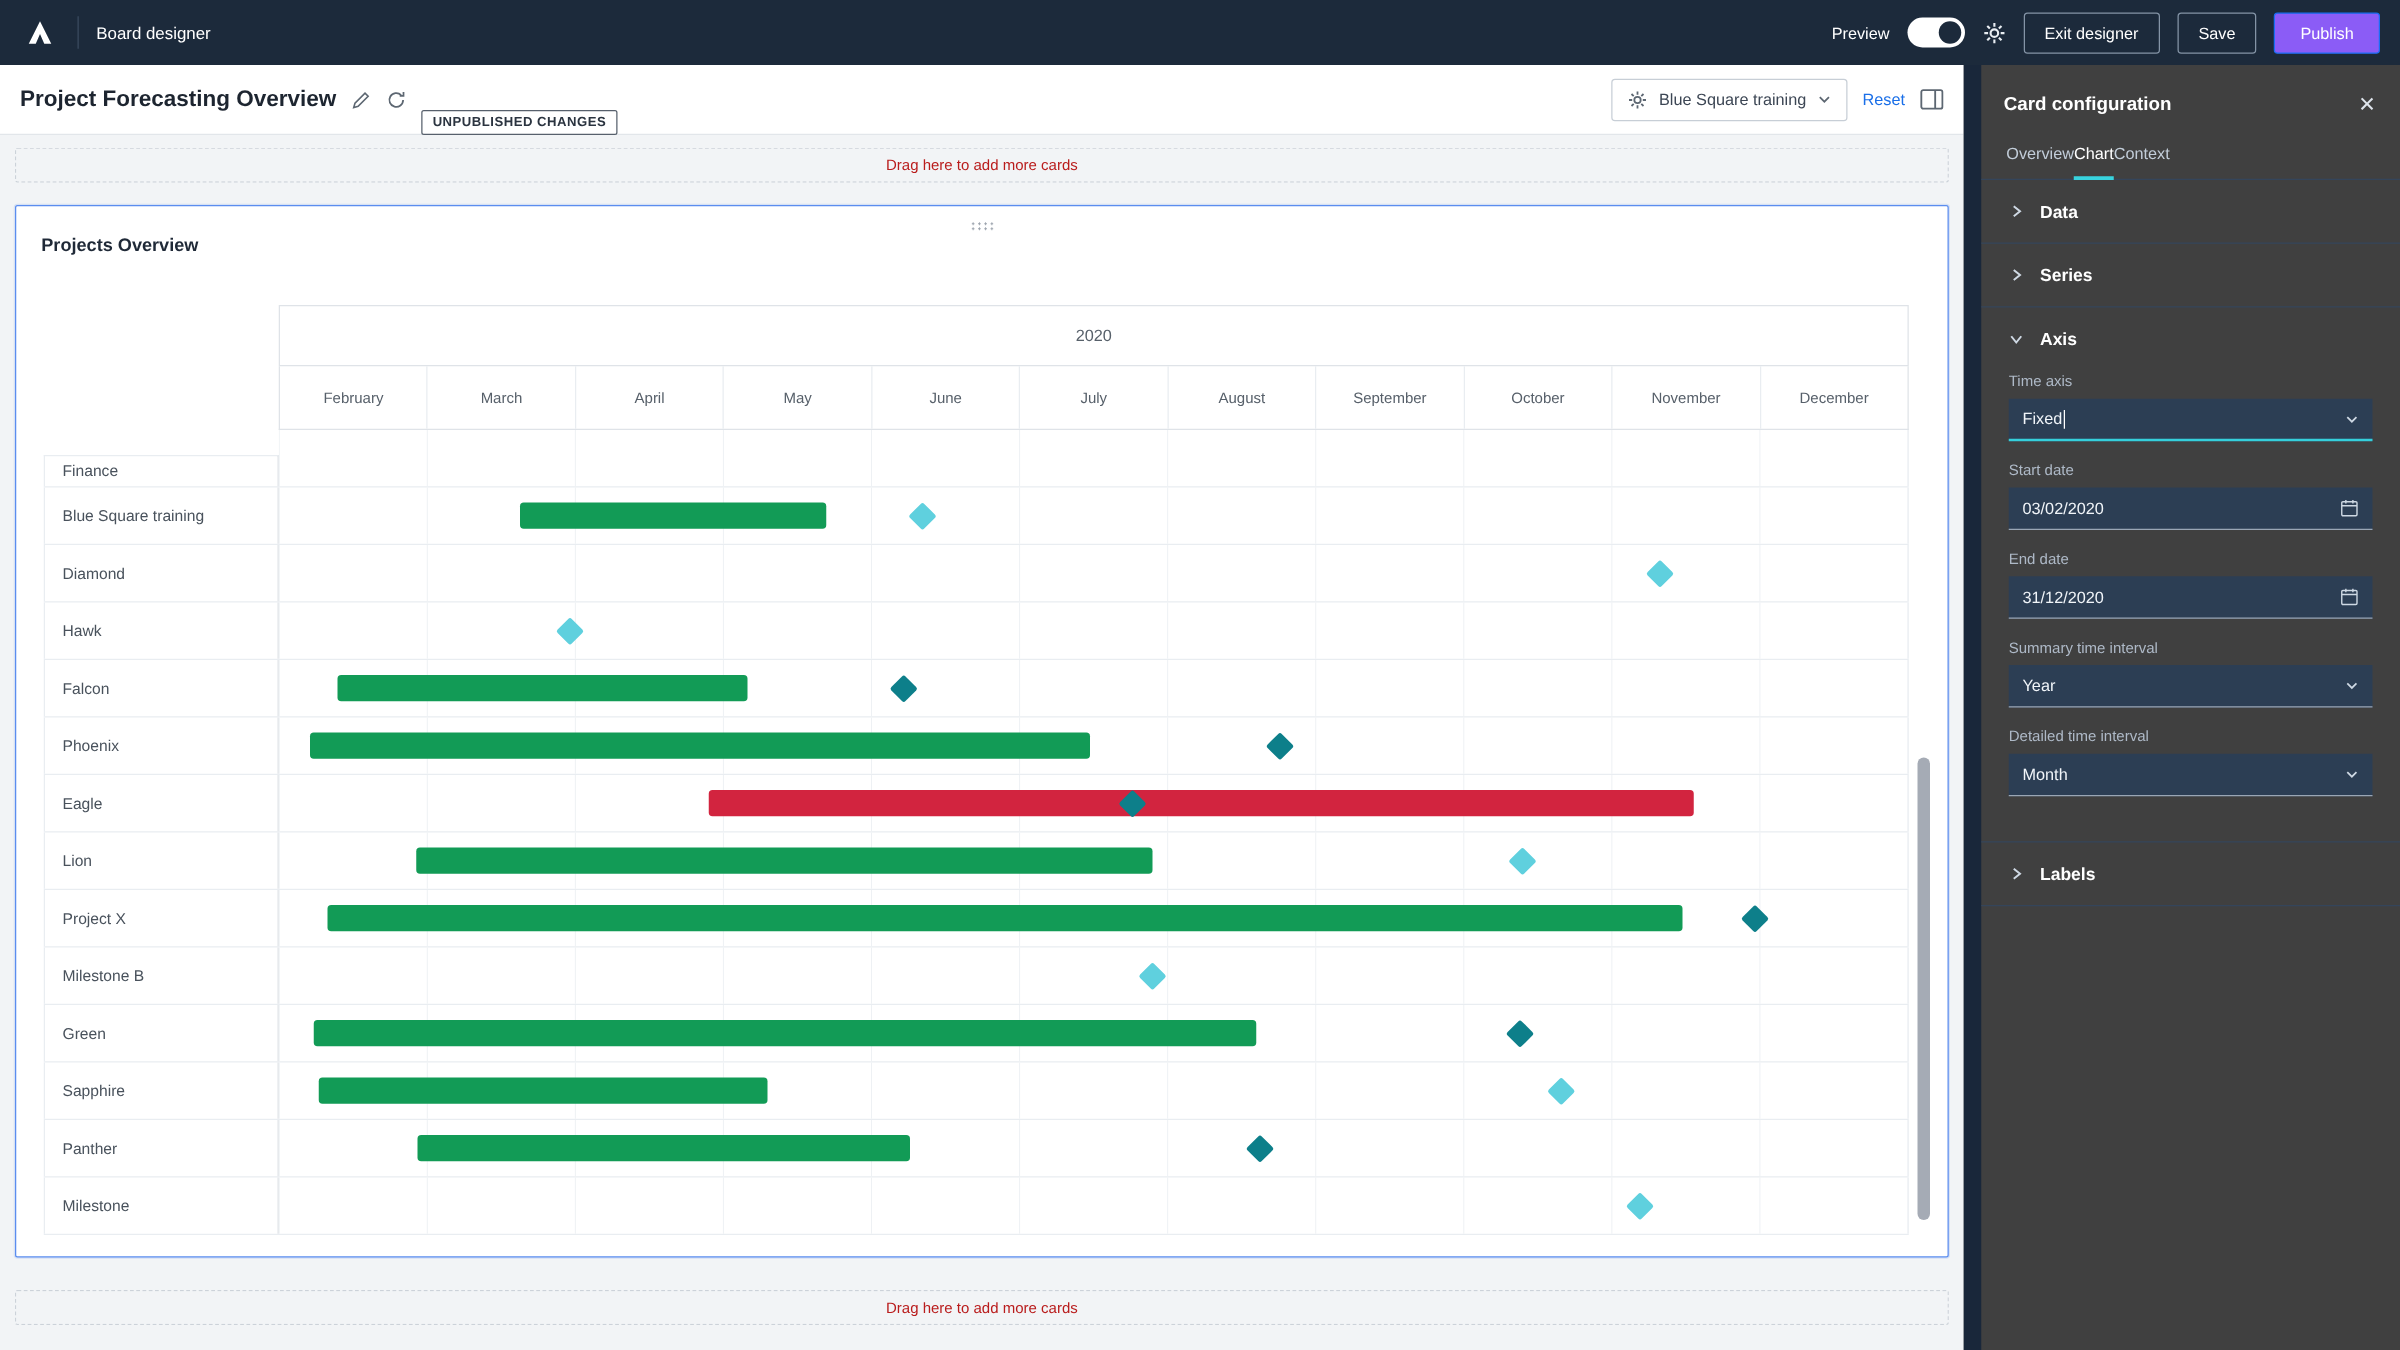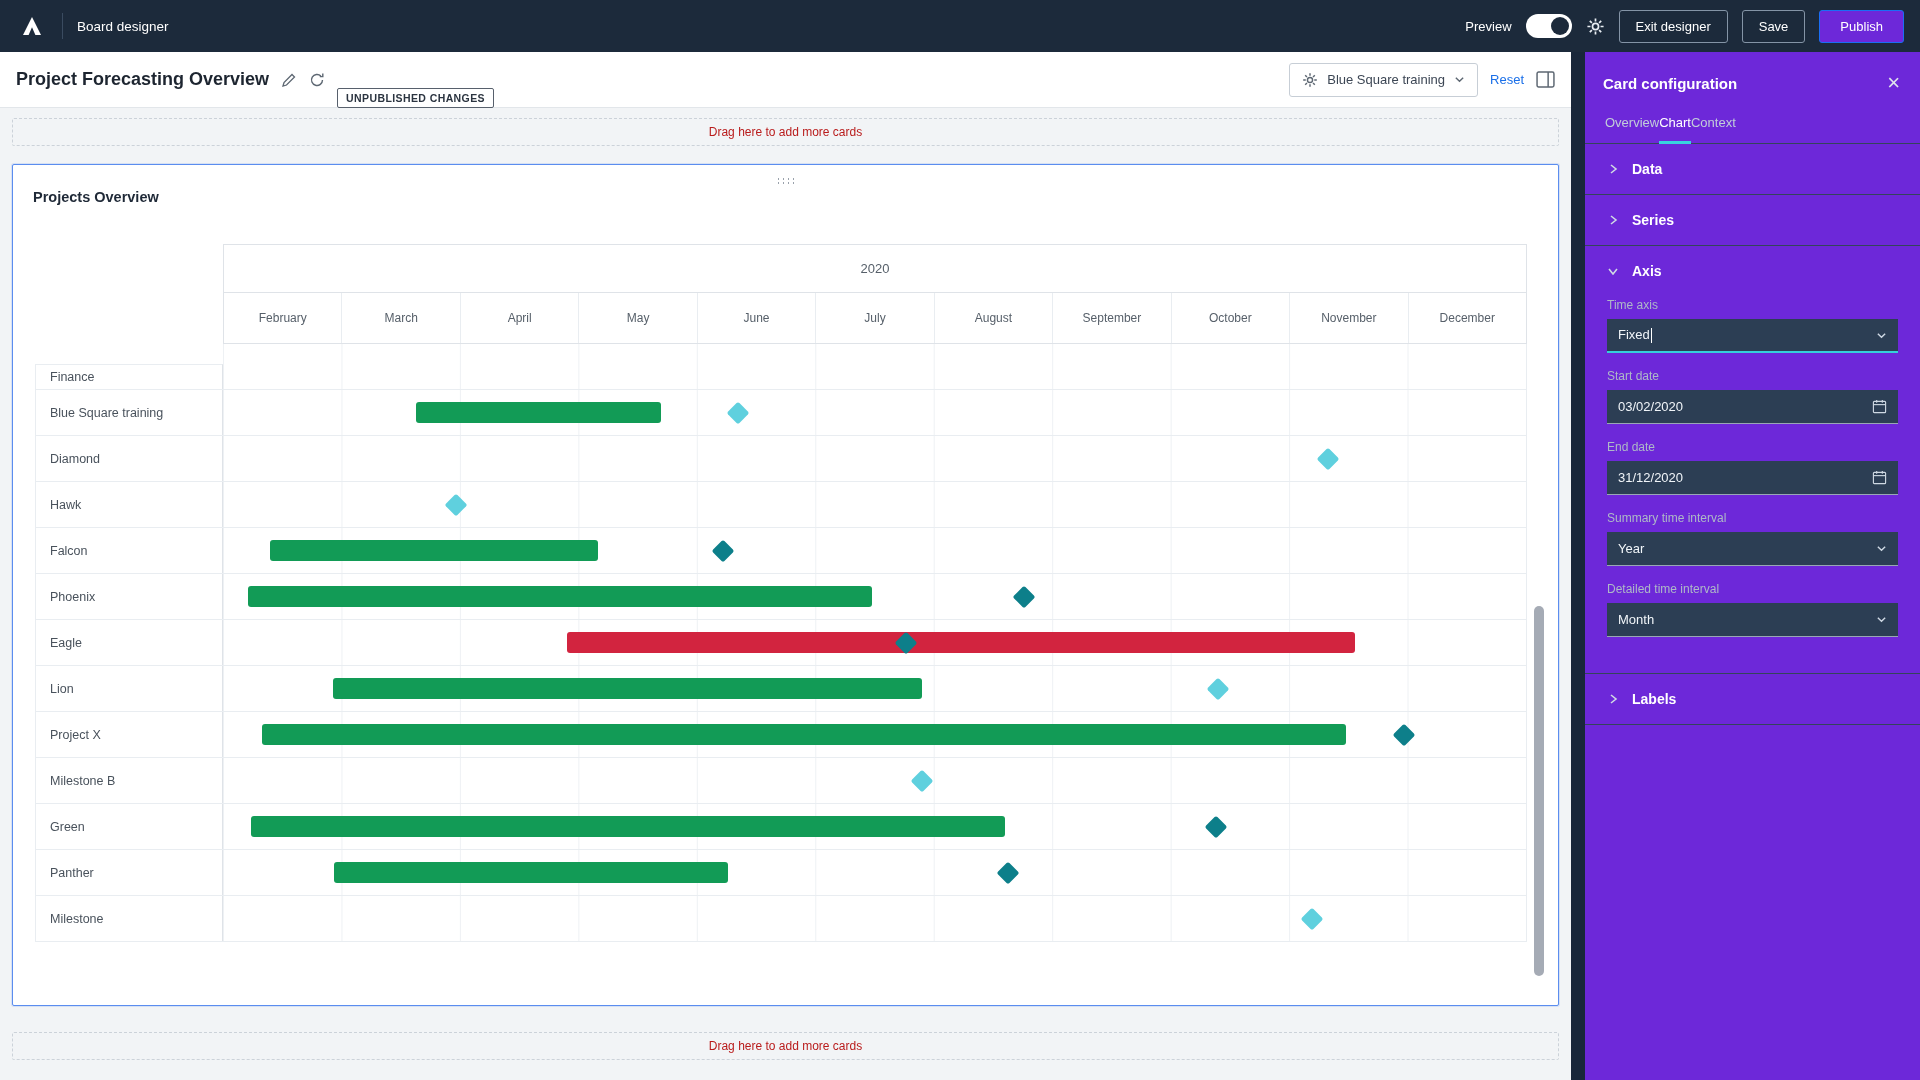--- a/index.html
+++ b/index.html
@@ -12,21 +12,21 @@
   .logo { width:32px; height:32px; display:flex; align-items:center; justify-content:center; }
   .topbar-divider { width:1px; height:26px; background:#3a4b60; }
   .app-title { color:#ffffff; font-size:13.5px; font-weight:500; }
   .topbar-spacer { flex:1; }
   .preview-label { color:#ffffff; font-size:13px; }
   .toggle { width:46px; height:24px; background:#ffffff; border-radius:13px; position:relative; cursor:pointer; }
   .toggle .knob { position:absolute; right:3px; top:3px; width:18px; height:18px; border-radius:50%; background:#1c2a3b; }
   .icon-btn { background:none; border:none; cursor:pointer; display:flex; align-items:center; }
   .btn-outline { background:transparent; border:1px solid #8494a6; color:#fff; font-size:13px;
                  padding:8px 16px; border-radius:3px; cursor:pointer; font-family:inherit; }
-  .btn-primary { background:#6d28d9; border:1px solid #1a6ef5; color:#fff; font-size:13px;
+  .btn-primary { background:#8b5cf6; border:1px solid #1a6ef5; color:#fff; font-size:13px;
                  padding:8px 20px; border-radius:3px; cursor:pointer; font-family:inherit; }
 
   
   .workspace { position:absolute; top:52px; left:0; width:1571px; bottom:0; background:#f2f4f6; overflow:hidden; }
   .subheader { height:56px; background:#ffffff; border-bottom:1px solid #e2e6ea; display:flex;
                align-items:center; padding:0 16px; gap:12px; }
   .page-title { font-size:18px; font-weight:600; color:#1d2530; }
   .badge { font-size:10.5px; font-weight:600; letter-spacing:.4px; color:#2b3440; border:1px solid #57606c;
            padding:3px 8px; border-radius:2px; background:#fff; white-space:nowrap;margin-top:36px; }
   .sub-spacer { flex:1; }
@@ -61,21 +61,21 @@
   .g-chart { flex:1; position:relative; border-right:1px solid #e9edf1;
              background-image:linear-gradient(to right, #eef1f4 1px, transparent 1px);
              background-size:calc(100%/11) 100%; }
   .g-bar { position:absolute; top:50%; height:21px; margin-top:-10.5px; border-radius:3px; z-index:1; cursor:pointer; }
   .g-ms { position:absolute; top:50%; width:16px; height:16px; margin-top:-8px; transform:rotate(45deg);
           border-radius:2px; z-index:2; cursor:pointer; }
   .card-scrollbar { position:absolute; right:14px; top:441px; width:10px; height:370px; background:#a5abb5;
                     border-radius:6px; cursor:pointer; }
 
   
-  .panel { position:absolute; top:52px; right:0; width:349px; bottom:0; background:#6d28d9;
+  .panel { position:absolute; top:52px; right:0; width:349px; bottom:0; background:#404040;
            border-left:14px solid #19273a; color:#fff; }
   .panel-header { display:flex; justify-content:space-between; align-items:center; padding:20px 20px 12px 18px; }
   .panel-title { font-size:15px; font-weight:700; color:#ffffff; }
   .panel-close { background:none; border:none; color:#dfe5ec; font-size:22px; line-height:1; cursor:pointer; font-family:inherit; }
   .panel-tabs { display:flex; padding:0 20px; border-bottom:1px solid #34455b; }
   .ptab { font-size:13px; color:#c2cdd9; padding:9px 0 11px 0; cursor:pointer; background:none; border:none;
           font-family:inherit; border-bottom:3px solid transparent; margin-bottom:-1px; }
   .ptab.active { color:#ffffff; border-bottom-color:#38d3de; }
   .section { border-bottom:1px solid #34455b; }
   .section-head { display:flex; align-items:center; gap:13px; padding:17px 22px; cursor:pointer; }
@@ -244,20 +244,27 @@
             </div>
           </div>
           <div class="g-row">
             <div class="g-label">Green</div>
             <div class="g-chart">
               <div class="g-bar" style="left: 2.18182%; width: 57.8182%; background: rgb(18, 155, 86);"></div>
               <div class="g-ms" style="left: calc(76.1818% - 8px); background: rgb(13, 127, 138);"></div>
             </div>
           </div>
           <div class="g-row">
+            <div class="g-label">Sapphire</div>
+            <div class="g-chart">
+              <div class="g-bar" style="left: 2.45455%; width: 27.5455%; background: rgb(18, 155, 86);"></div>
+              <div class="g-ms" style="left: calc(78.7273% - 8px); background: rgb(95, 208, 222);"></div>
+            </div>
+          </div>
+          <div class="g-row">
             <div class="g-label">Panther</div>
             <div class="g-chart">
               <div class="g-bar" style="left: 8.54545%; width: 30.1818%; background: rgb(18, 155, 86);"></div>
               <div class="g-ms" style="left: calc(60.2727% - 8px); background: rgb(13, 127, 138);"></div>
             </div>
           </div>
           <div class="g-row">
             <div class="g-label">Milestone</div>
             <div class="g-chart">
               <div class="g-ms" style="left: calc(83.5455% - 8px); background: rgb(95, 208, 222);"></div>

